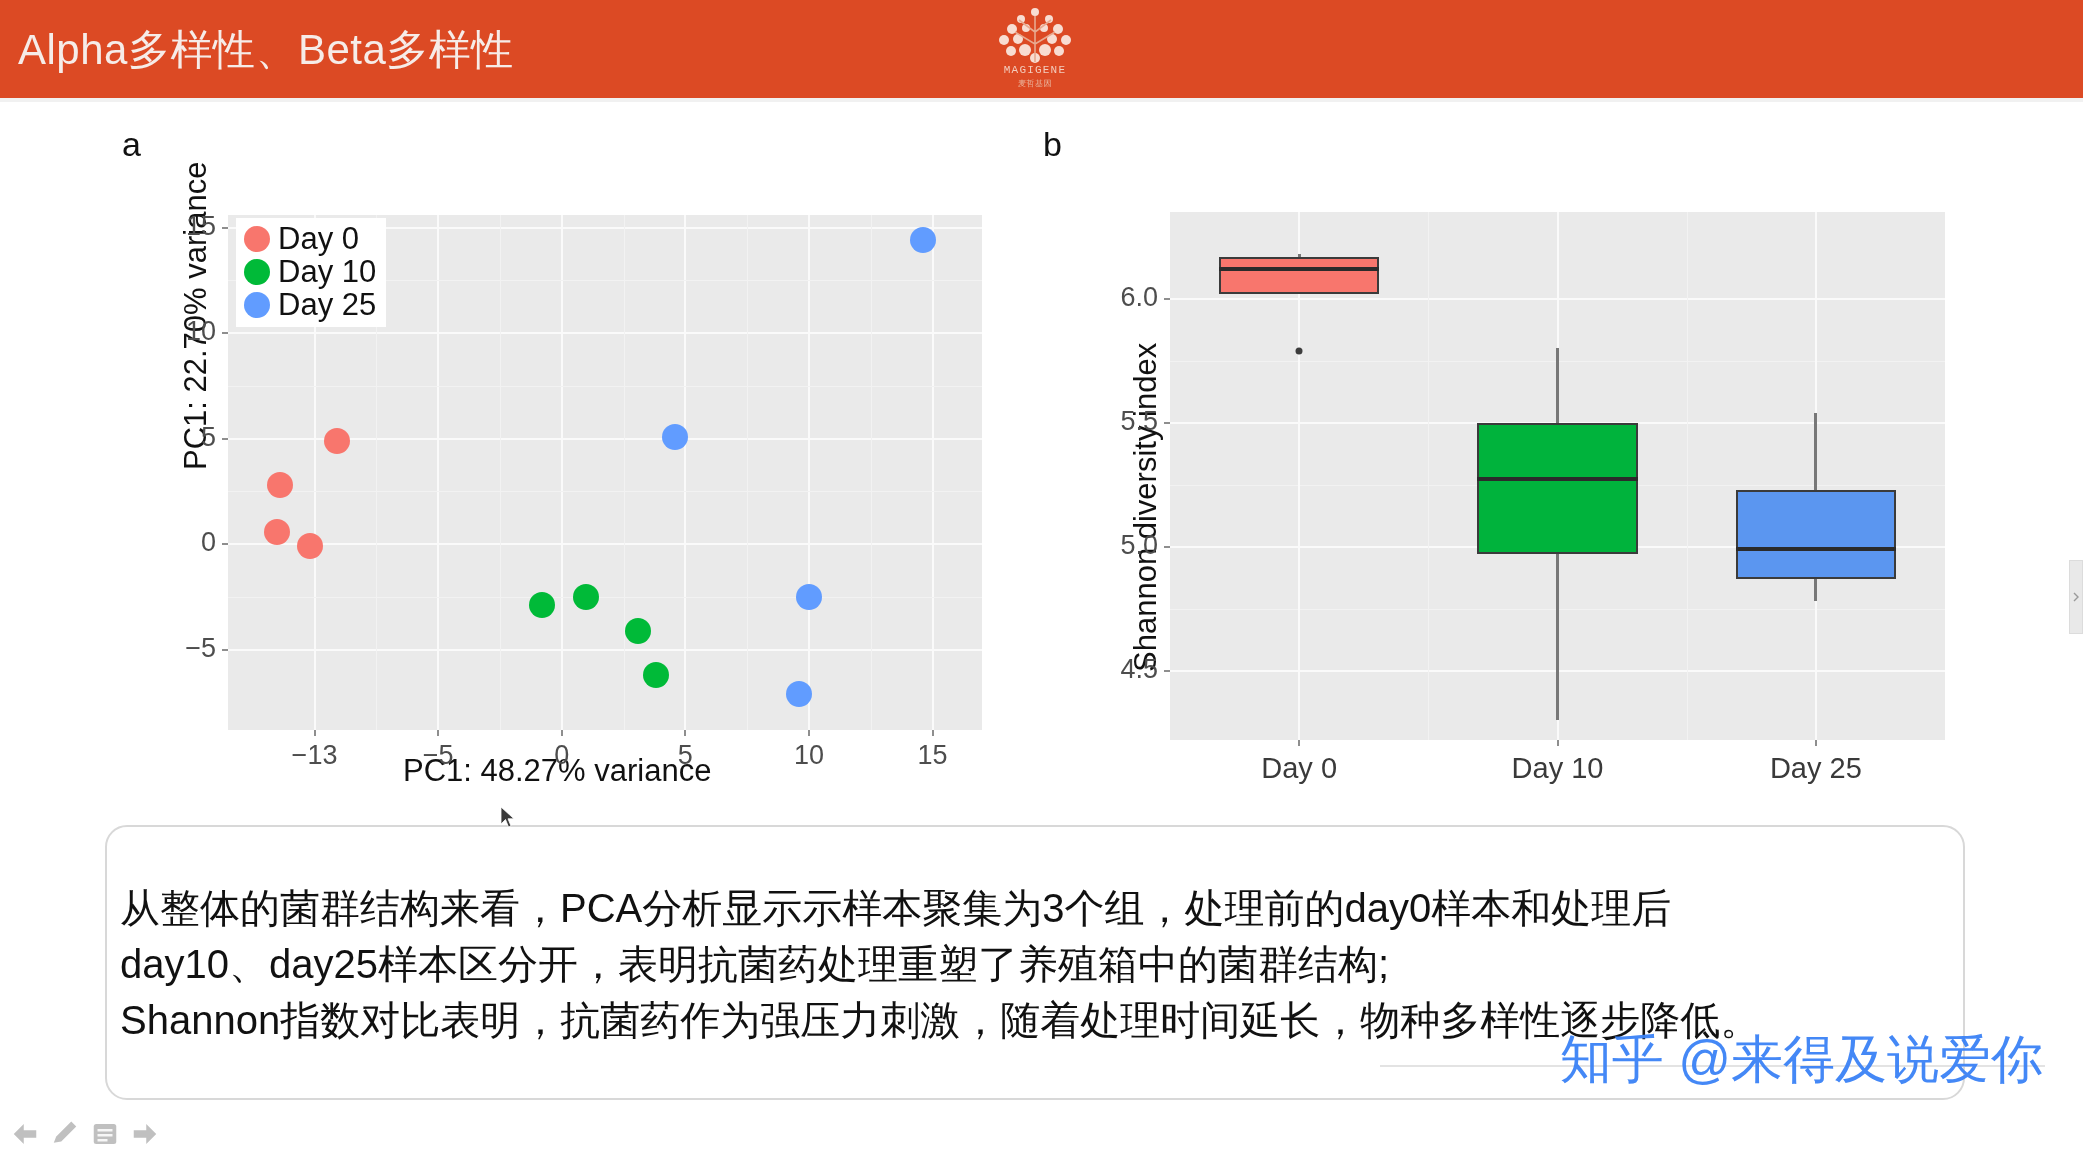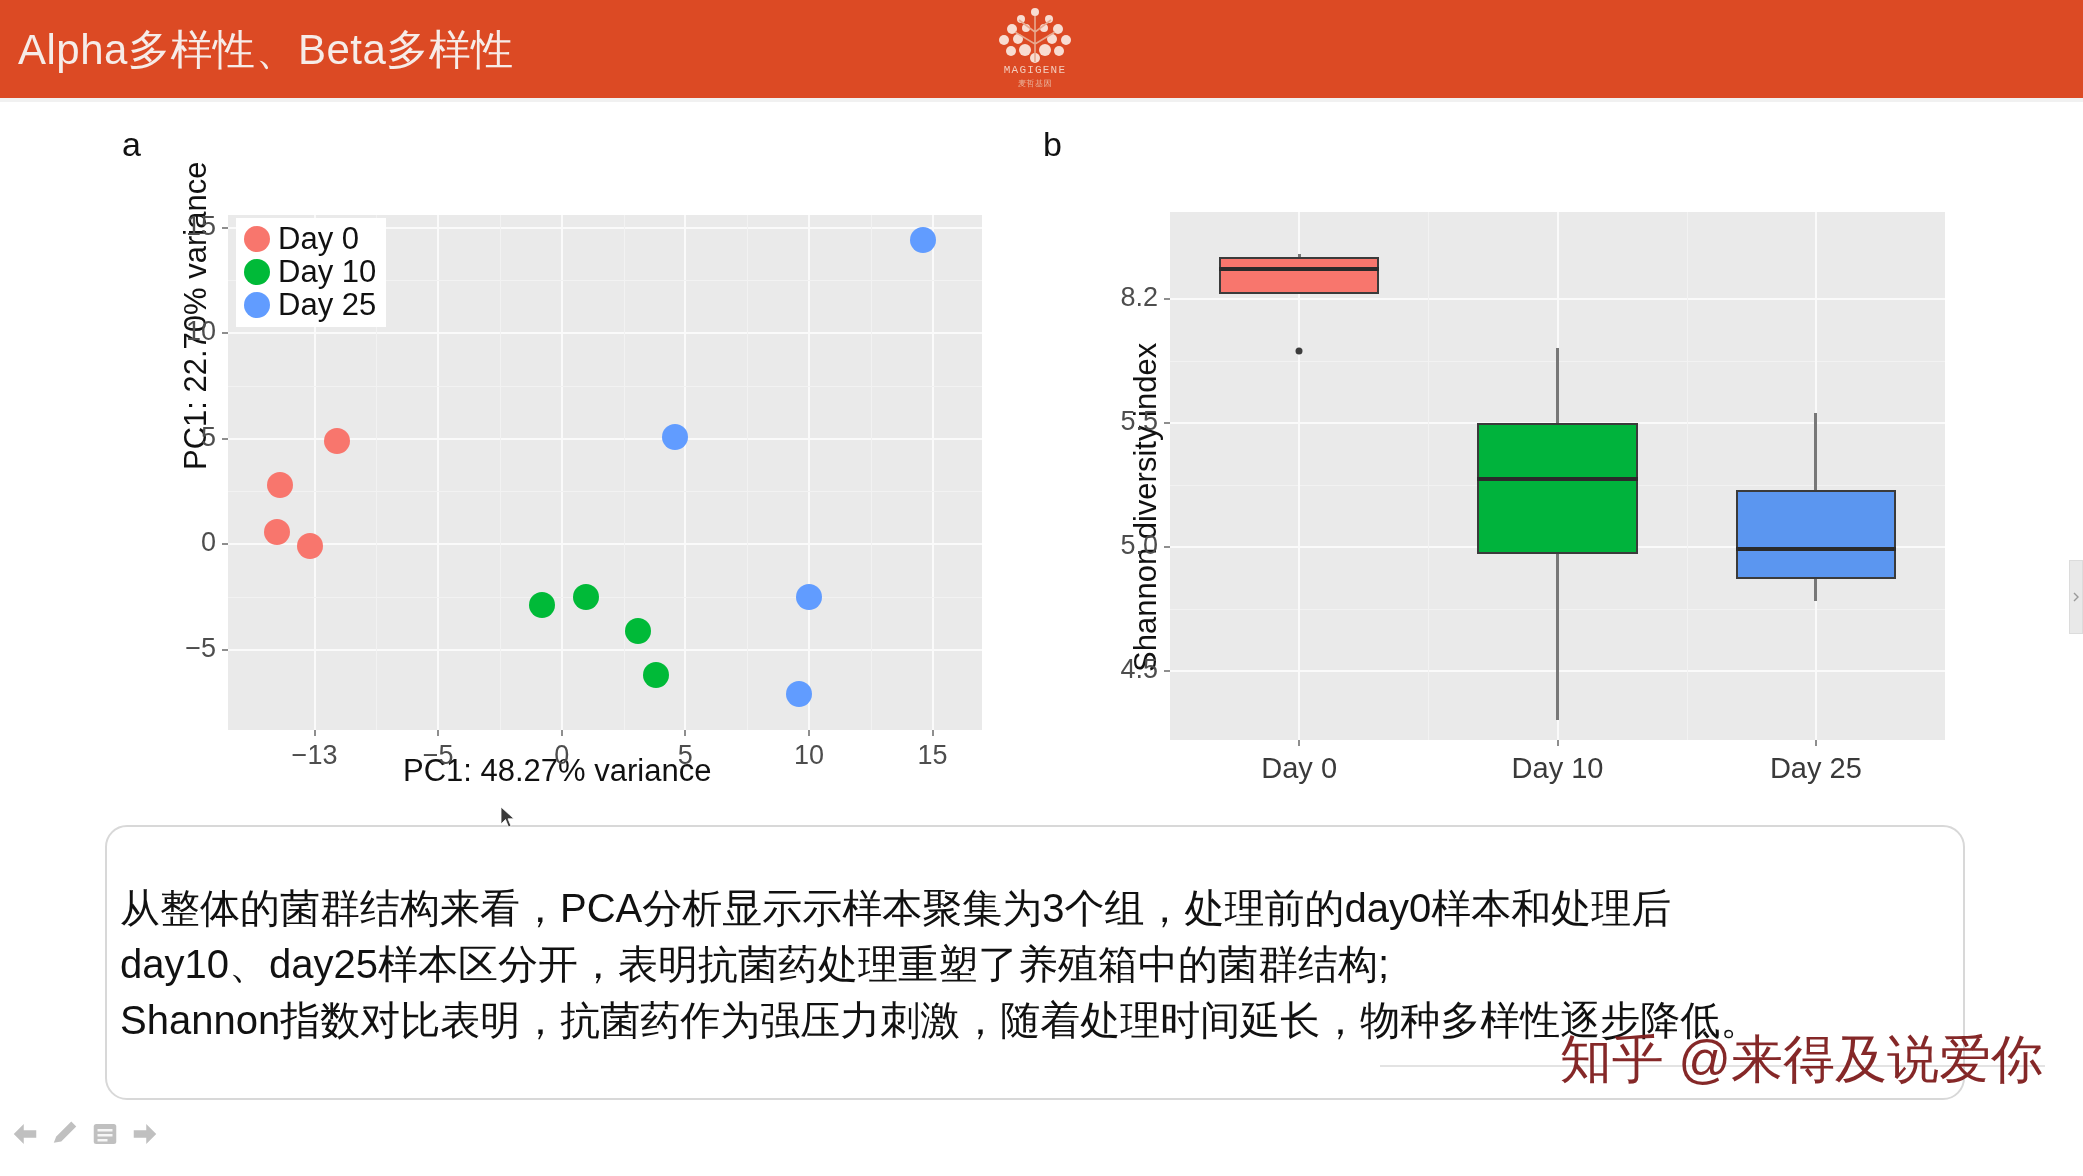--- a/index.html
+++ b/index.html
@@ -110,21 +110,21 @@
     font-size: 40px; line-height: 56px; color: #111;
   }
 
   
   .citation {
     position: absolute; right: 32px; bottom: 10px;
     font-size: 30px; color: #1b1b1b; white-space: nowrap;
   }
   .watermark {
     position: absolute; right: 40px; bottom: 58px;
-    font-size: 52px; color: #7f1d1d; white-space: nowrap;
+    font-size: 52px; color: #3b82f6; white-space: nowrap;
     opacity: .95;
     margin-top: 27px;
   }
   .watermark-bar {
     position: absolute; right: 38px; bottom: 86px; width: 665px; height: 2px;
     background: #e3e3e3;
   }
 
   
   .toolbar {
@@ -324,21 +324,21 @@
     <div class="tick-label" style="top: 740px; left: 768.951px; width: 80px; text-align: center;">10</div>
     <div class="tick-mark" style="left: 807.951px; top: 730px; width: 2px; height: 6px;"></div>
     <div class="tick-label" style="top: 740px; left: 892.557px; width: 80px; text-align: center;">15</div>
     <div class="tick-mark" style="left: 931.557px; top: 730px; width: 2px; height: 6px;"></div>
     <div class="tick-label" style="top: 653.592px; left: 1078px; width: 80px; text-align: right;">4.5</div>
     <div class="tick-mark" style="left: 1164px; top: 669.592px; width: 6px; height: 2px;"></div>
     <div class="tick-label" style="top: 529.648px; left: 1078px; width: 80px; text-align: right;">5.0</div>
     <div class="tick-mark" style="left: 1164px; top: 545.648px; width: 6px; height: 2px;"></div>
     <div class="tick-label" style="top: 405.704px; left: 1078px; width: 80px; text-align: right;">5.5</div>
     <div class="tick-mark" style="left: 1164px; top: 421.704px; width: 6px; height: 2px;"></div>
-    <div class="tick-label" style="top: 281.761px; left: 1078px; width: 80px; text-align: right;">8.2</div>
+    <div class="tick-label" style="top: 281.761px; left: 1078px; width: 80px; text-align: right;">6.0</div>
     <div class="tick-mark" style="left: 1164px; top: 297.761px; width: 6px; height: 2px;"></div>
     <div class="cat-label" style="left: 1299.17px; top: 752px;">Day 0</div>
     <div class="tick-mark" style="left: 1298.17px; top: 740px; width: 2px; height: 6px;"></div>
     <div class="cat-label" style="left: 1557.5px; top: 752px;">Day 10</div>
     <div class="tick-mark" style="left: 1556.5px; top: 740px; width: 2px; height: 6px;"></div>
     <div class="cat-label" style="left: 1815.83px; top: 752px;">Day 25</div>
     <div class="tick-mark" style="left: 1814.83px; top: 740px; width: 2px; height: 6px;"></div>
   </div>
 
 </body></html>

